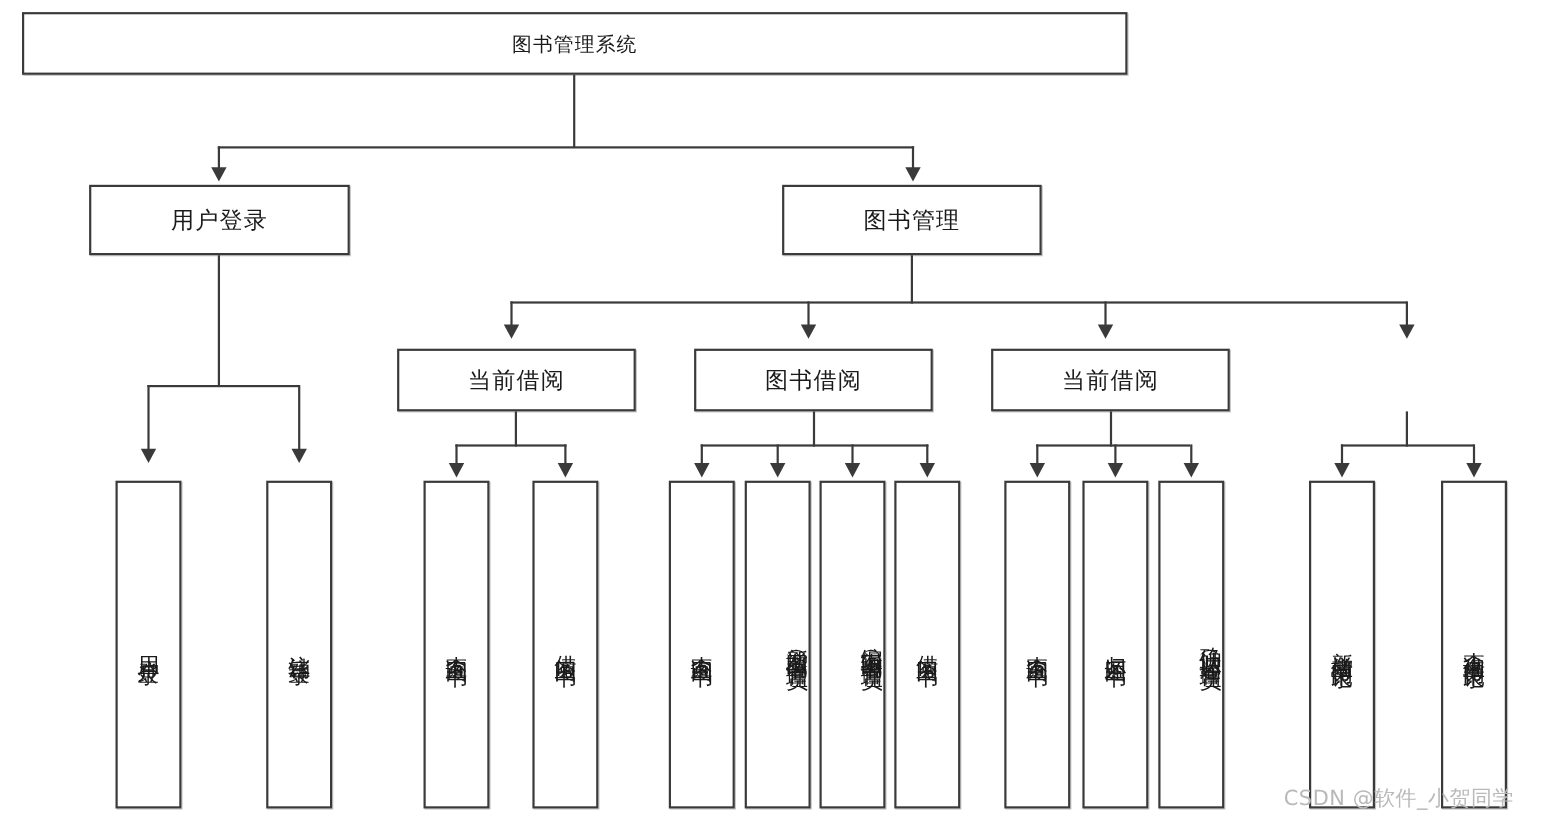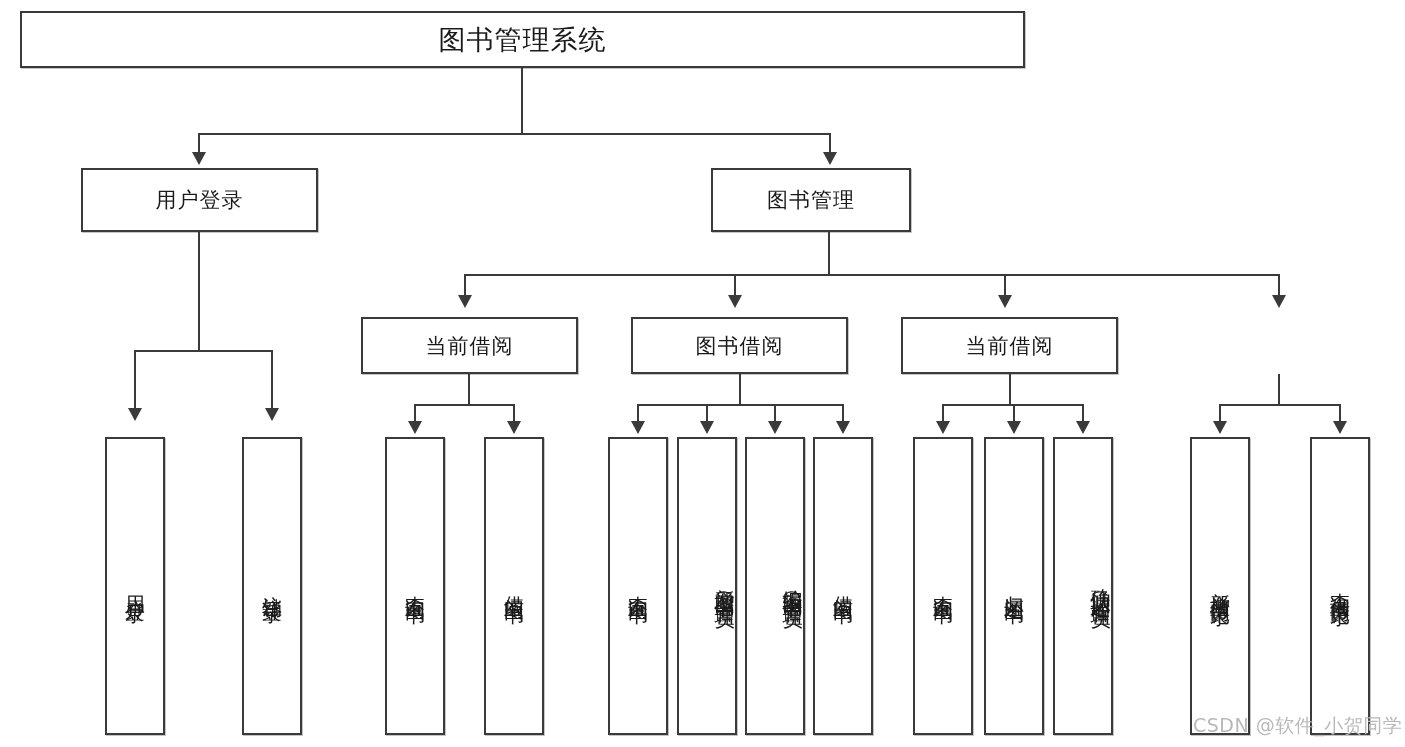--- a/index.html
+++ b/index.html
@@ -27,21 +27,21 @@
     align-items: center;
     justify-content: center;
     box-shadow: 1px 1px 0 rgba(150,150,150,0.55);
   }
   .node-h {
     font-size: 21px;
     letter-spacing: 1px;
     white-space: nowrap;
   }
   .node-root {
-    font-size: 27px;
+    font-size: 18px;
   }
   .node-v {
     font-size: 20px;
     writing-mode: vertical-rl;
     text-orientation: upright;
     line-height: 1.05;
     letter-spacing: 3px;
     white-space: nowrap;
     padding-top: 6px;
     padding-bottom: 6px;
@@ -87,21 +87,21 @@
   <div class="edge edge-h" style="left:198px; top:133px; width:633px;"></div>
 
   <div class="edge edge-v" style="left:198px; top:133px; height:22px;"></div>
   <div class="arrow" style="left:192px; top:152px;"></div>
   <div class="edge edge-v" style="left:829px; top:133px; height:22px;"></div>
   <div class="arrow" style="left:823px; top:152px;"></div>
 
   <div class="node node-h" style="left:81px; top:168px; width:237px; height:64px;">
     <span>用户登录</span>
   </div>
-  <div class="node node-h" style="left:711px; top:168px; width:200px; height:64px;">
+  <div class="node node-h" style="left:711px; top:168px; width:236px; height:64px;">
     <span>图书管理</span>
   </div>
 
   <div class="edge edge-v" style="left:198px; top:232px; height:119px;"></div>
   <div class="edge edge-h" style="left:134px; top:350px; width:138px;"></div>
   <div class="edge edge-v" style="left:134px; top:350px; height:60px;"></div>
   <div class="arrow" style="left:128px; top:408px;"></div>
   <div class="edge edge-v" style="left:271px; top:350px; height:60px;"></div>
   <div class="arrow" style="left:265px; top:408px;"></div>
 
@@ -197,15 +197,15 @@
     <span>确认归还（管理员）</span>
   </div>
 
   <div class="node node-v vcenter" style="left:1190px; top:437px; width:60px; height:298px;">
     <span>新增借阅记录</span>
   </div>
   <div class="node node-v vcenter" style="left:1310px; top:437px; width:60px; height:298px;">
     <span>查询借阅记录</span>
   </div>
 
-  <div class="watermark" style="left:1193px; top:713px;">CSDN @软件_小贺同学</div>
+  <div class="watermark" style="left:1167px; top:713px;">CSDN @软件_小贺同学</div>
 
 </div>
 
 </body></html>

